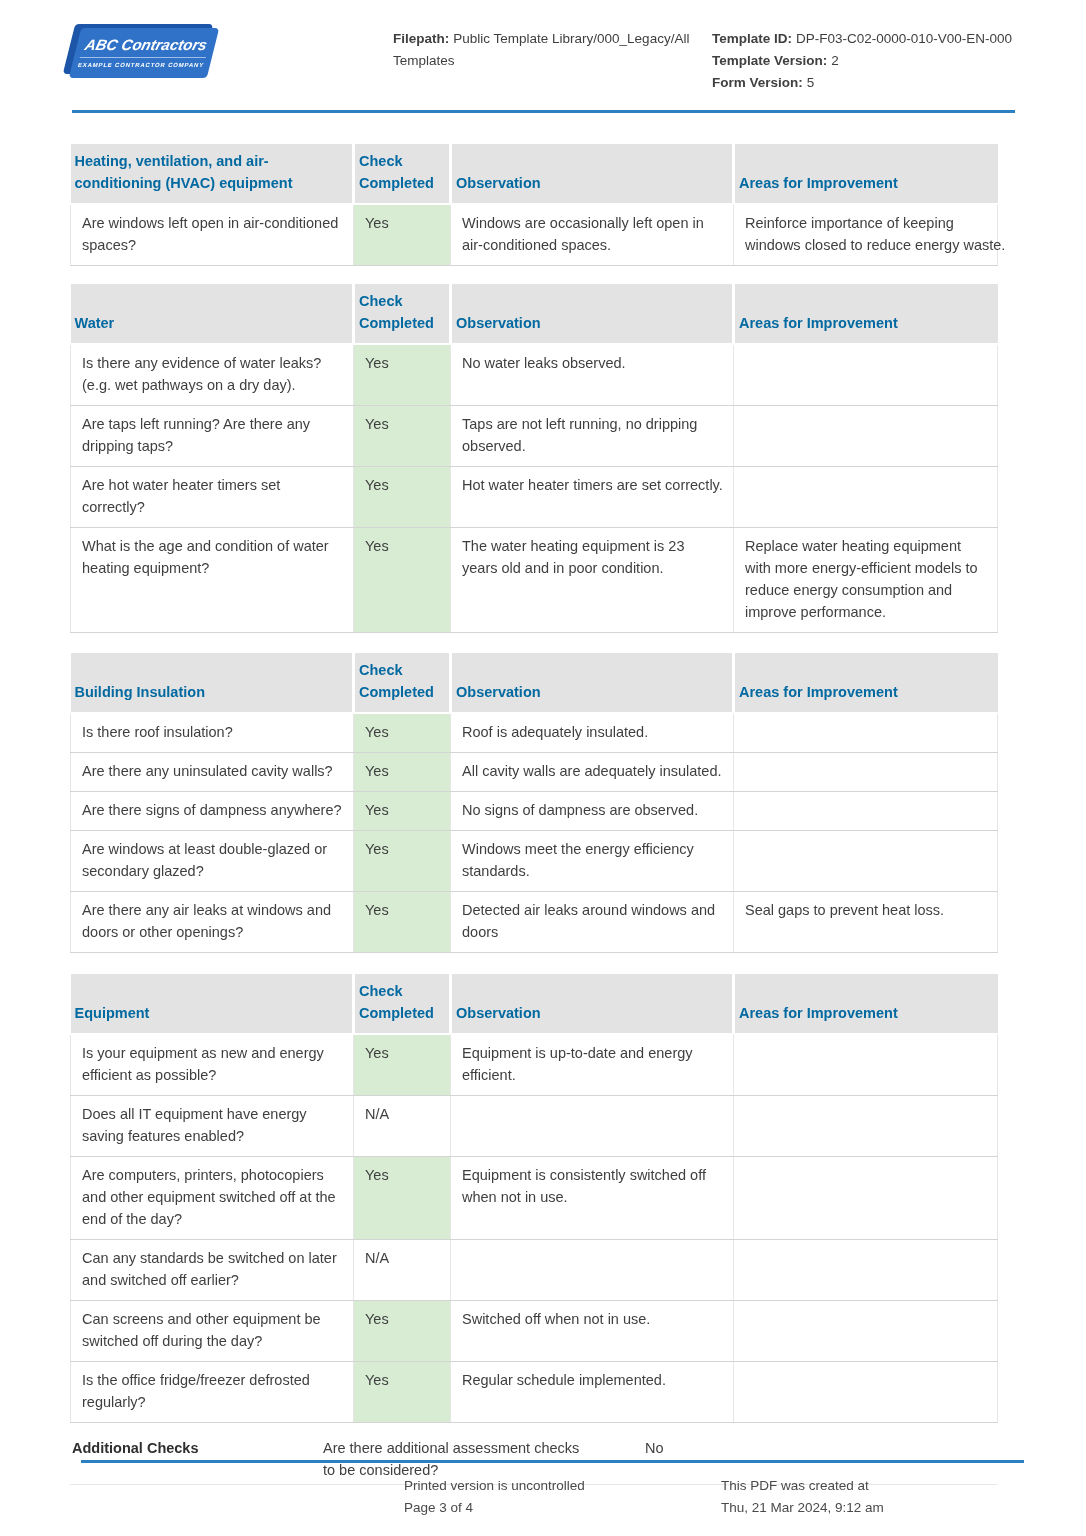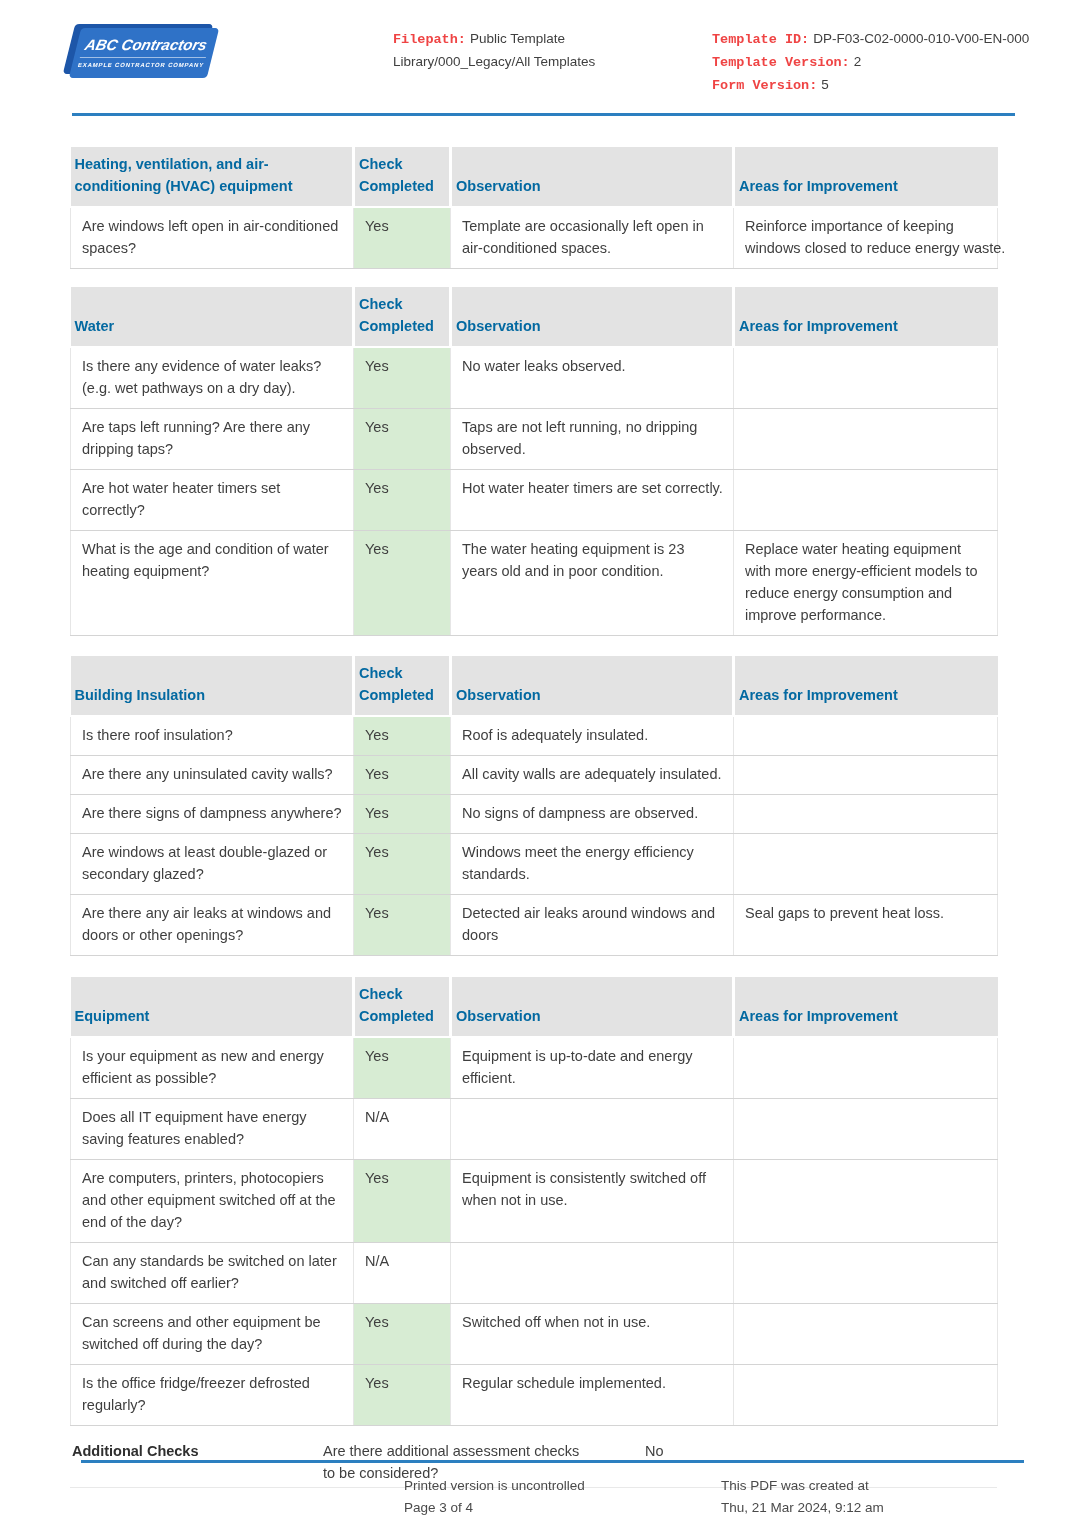--- a/index.html
+++ b/index.html
@@ -15,21 +15,21 @@
   .logo { position:relative; width:138px; height:50px; margin-right:180px; flex:0 0 auto; }
   .logo-dark { position:absolute; left:-6px; top:-4px; width:138px; height:50px;
                background:#1d56a8; transform:skewX(-14deg); border-radius:4px; }
   .logo-main { position:absolute; left:0; top:0; width:138px; height:50px;
                background:#2f72c7; transform:skewX(-14deg); border-radius:4px;
                display:flex; flex-direction:column; align-items:center; justify-content:center; }
   .logo-title { color:#fff; font-weight:bold; font-style:italic; font-size:15px; line-height:18px; white-space:nowrap; }
   .logo-sub { color:#fff; font-size:6px; line-height:10px; letter-spacing:0.8px; font-weight:bold;
               border-top:1px solid rgba(255,255,255,0.55); margin-top:3px; padding-top:2px; white-space:nowrap; }
   .meta { font-size:13.5px; line-height:22px; color:#3f3f3f; }
-  .meta b { color:#ef4444; margin-right:4px;font-family:Liberation Mono, monospace; }
+  .meta b { color:#404040; margin-right:4px; }
   .meta-filepath { width:312px; margin-right:7px; }
   .meta-template { width:320px; }
   .rule-blue { height:3px; background:#2c7fc0; width:943px; margin-left:72px; }
   .header-rule { margin-top:16px; }
 
   
   table.sheet { border-collapse:collapse; table-layout:fixed; width:927px; margin-left:70px; }
   table.sheet th {
     background:#e3e3e3; color:#0369a1; font-weight:bold; text-align:left; vertical-align:bottom;
     padding:6px 8px 9px 4px; border-right:3px solid #ffffff; border-bottom:2px solid #ffffff;
@@ -96,21 +96,21 @@
     <tbody>
         <tr>
       <th>Heating, ventilation, and air-conditioning (HVAC) equipment</th>
       <th>Check Completed</th>
       <th>Observation</th>
       <th>Areas for Improvement</th>
     </tr>
     <tr>
       <td>Are windows left open in air-conditioned spaces?</td>
       <td class="check-yes">Yes</td>
-      <td>Template are occasionally left open in air-conditioned spaces.</td>
+      <td>Windows are occasionally left open in air-conditioned spaces.</td>
       <td>
         <div class="nowrap-line">Reinforce importance of keeping</div>
         <div class="nowrap-line">windows closed to reduce energy waste.</div>
       </td>
     </tr>
   </tbody>
     </table>
 
   <table class="sheet t-gap2">
     <colgroup>

